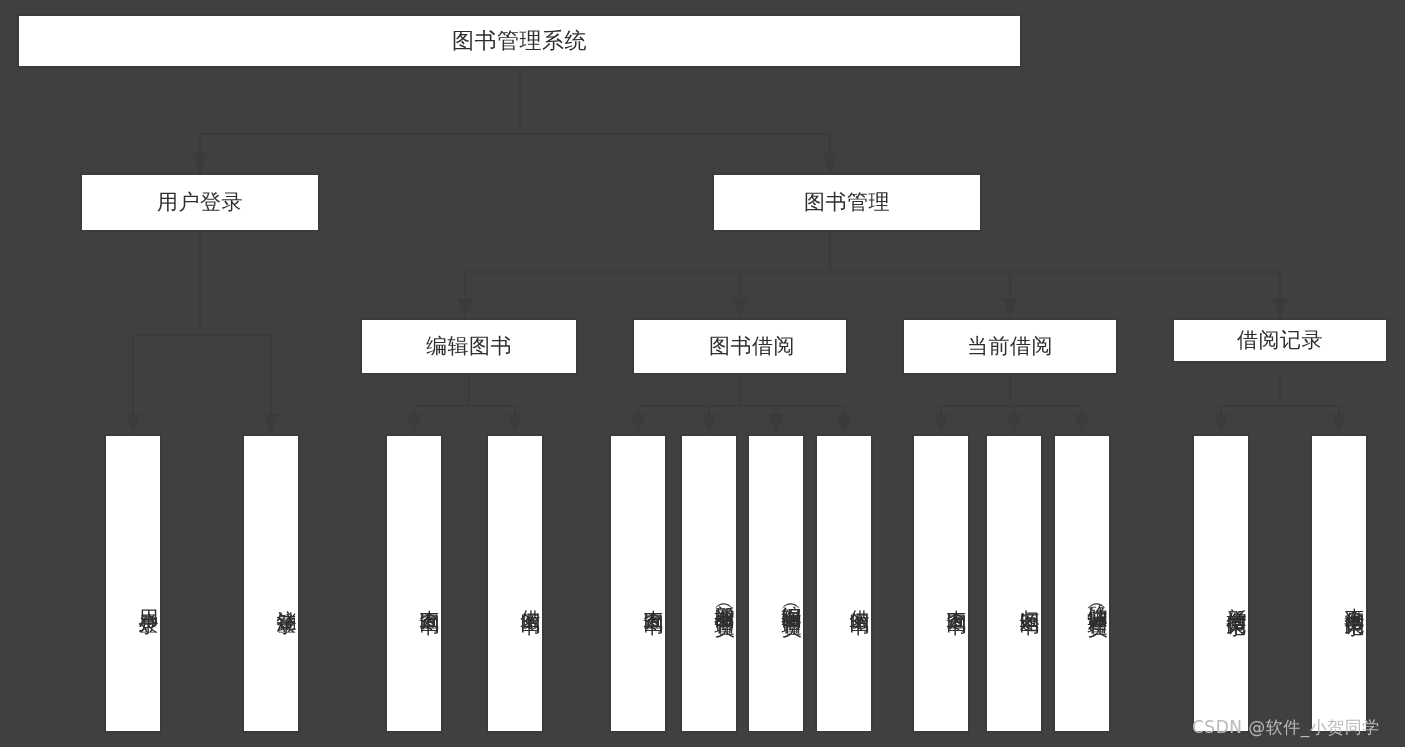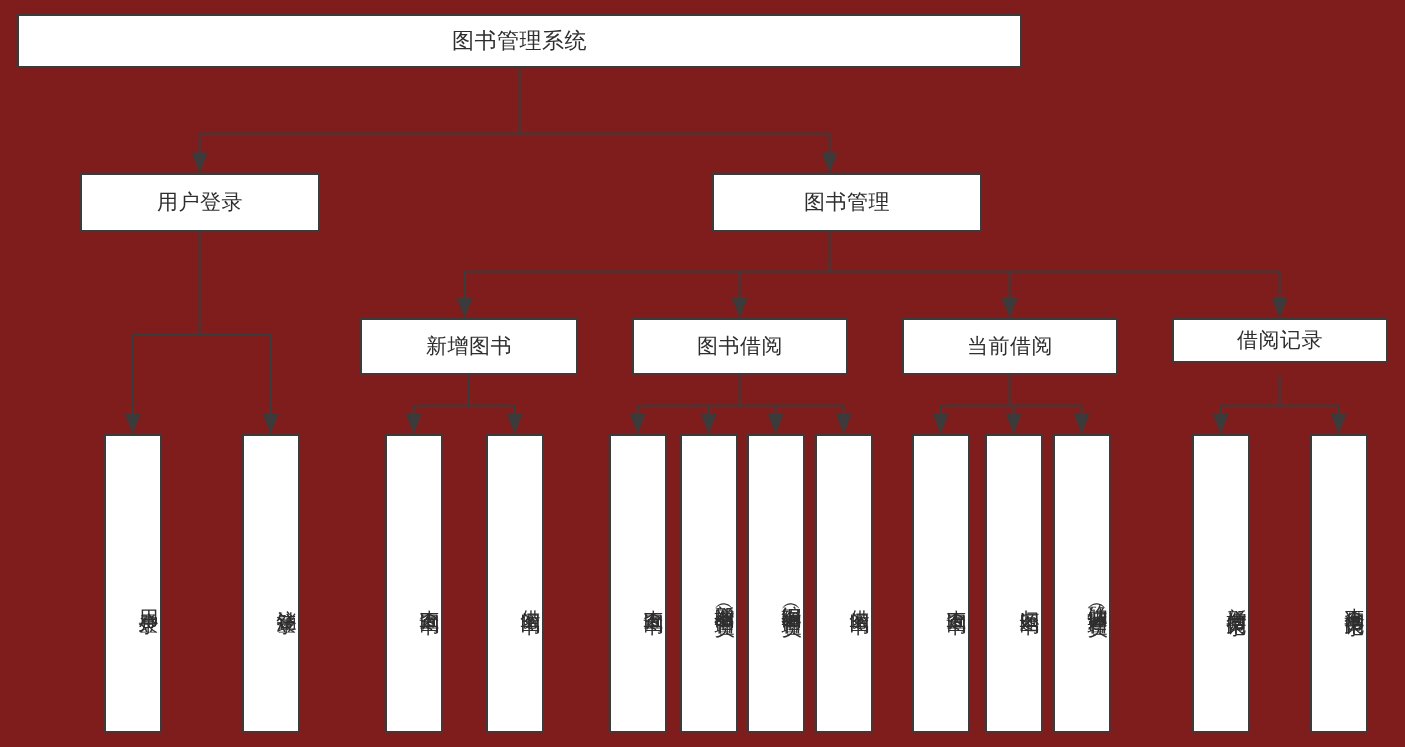--- a/index.html
+++ b/index.html
@@ -70,21 +70,21 @@
     color: #b9b9b9;
     font-size: 17px;
     letter-spacing: 0.5px;
     white-space: nowrap;
     user-select: none;
   }
 </style>
 </head>
 <body>
 
-<div id="diagram-root" style="background: #7f1d1d;">
+<div id="diagram-root" style="background: #404040;">
   <svg id="edge-layer" viewBox="0 0 1405 747" width="1405" height="747" aria-hidden="true">
       <line x1="520" y1="68" x2="520" y2="134" stroke="#3b3b3b" stroke-width="2.5" shape-rendering="crispEdges"></line>
       <line x1="200" y1="134" x2="830" y2="134" stroke="#3b3b3b" stroke-width="2.5" shape-rendering="crispEdges"></line>
       <line x1="200" y1="134" x2="200" y2="173" stroke="#3b3b3b" stroke-width="2.5" shape-rendering="crispEdges"></line>
       <path d="M 192 153 L 208 153 L 200 173 Z" fill="#3b3b3b"></path>
       <line x1="830" y1="134" x2="830" y2="173" stroke="#3b3b3b" stroke-width="2.5" shape-rendering="crispEdges"></line>
       <path d="M 822 153 L 838 153 L 830 173 Z" fill="#3b3b3b"></path>
       <line x1="200" y1="232" x2="200" y2="335" stroke="#3b3b3b" stroke-width="2.5" shape-rendering="crispEdges"></line>
       <line x1="133" y1="335" x2="271" y2="335" stroke="#3b3b3b" stroke-width="2.5" shape-rendering="crispEdges"></line>
       <line x1="133" y1="335" x2="133" y2="434" stroke="#3b3b3b" stroke-width="2.5" shape-rendering="crispEdges"></line>
@@ -136,24 +136,24 @@
       <div class="node-box level-1" style="left: 17px; top: 14px; width: 1005px; height: 54px; border-color: rgb(59, 59, 59); background: rgb(255, 255, 255);">
         <span class="node-label horiz" style="color: rgb(46, 46, 46);">图书管理系统</span>
       </div>
       <div class="node-box level-2" style="left: 80px; top: 173px; width: 240px; height: 59px; border-color: rgb(59, 59, 59); background: rgb(255, 255, 255);">
         <span class="node-label horiz" style="color: rgb(46, 46, 46);">用户登录</span>
       </div>
       <div class="node-box level-2" style="left: 712px; top: 173px; width: 270px; height: 59px; border-color: rgb(59, 59, 59); background: rgb(255, 255, 255);">
         <span class="node-label horiz" style="color: rgb(46, 46, 46);">图书管理</span>
       </div>
       <div class="node-box level-3" style="left: 360px; top: 318px; width: 218px; height: 57px; border-color: rgb(59, 59, 59); background: rgb(255, 255, 255);">
-        <span class="node-label horiz" style="color: rgb(46, 46, 46);">新增图书</span>
+        <span class="node-label horiz" style="color: rgb(46, 46, 46);">编辑图书</span>
       </div>
       <div class="node-box level-3" style="left: 632px; top: 318px; width: 216px; height: 57px; border-color: rgb(59, 59, 59); background: rgb(255, 255, 255);">
-        <span class="node-label horiz" style="color: rgb(46, 46, 46);">图书借阅</span>
+        <span class="node-label horiz" style="color: rgb(46, 46, 46); margin-left: 12px;">图书借阅</span>
       </div>
       <div class="node-box level-3" style="left: 902px; top: 318px; width: 216px; height: 57px; border-color: rgb(59, 59, 59); background: rgb(255, 255, 255); font-family: Liberation Serif, serif;">
         <span class="node-label horiz" style="color: rgb(46, 46, 46);">当前借阅</span>
       </div>
       <div class="node-box level-3" style="left: 1172px; top: 318px; width: 216px; height: 45px; border-color: rgb(59, 59, 59); background: rgb(255, 255, 255);">
         <span class="node-label horiz" style="color: rgb(46, 46, 46);">借阅记录</span>
       </div>
       <div class="node-box level-4" style="left: 104px; top: 434px; width: 58px; height: 299px; border-color: rgb(59, 59, 59); background: rgb(255, 255, 255);">
         <span class="node-label vert" style="color: rgb(46, 46, 46);">用户登录</span>
       </div>
@@ -187,13 +187,14 @@
       <div class="node-box level-4" style="left: 1053px; top: 434px; width: 58px; height: 299px; border-color: rgb(59, 59, 59); background: rgb(255, 255, 255);">
         <span class="node-label vert" style="color: rgb(46, 46, 46);">确认归还（管理员）</span>
       </div>
       <div class="node-box level-4" style="left: 1192px; top: 434px; width: 58px; height: 299px; border-color: rgb(59, 59, 59); background: rgb(255, 255, 255);">
         <span class="node-label vert" style="color: rgb(46, 46, 46);">新增借阅记录</span>
       </div>
       <div class="node-box level-4" style="left: 1310px; top: 434px; width: 58px; height: 299px; border-color: rgb(59, 59, 59); background: rgb(255, 255, 255);">
         <span class="node-label vert" style="color: rgb(46, 46, 46);">查询借阅记录</span>
       </div>
     </div>
+  <div id="watermark" style="left: 1192px; top: 716px; color: rgb(185, 185, 185);">CSDN @软件_小贺同学</div>
 </div>
 
 </body></html>

